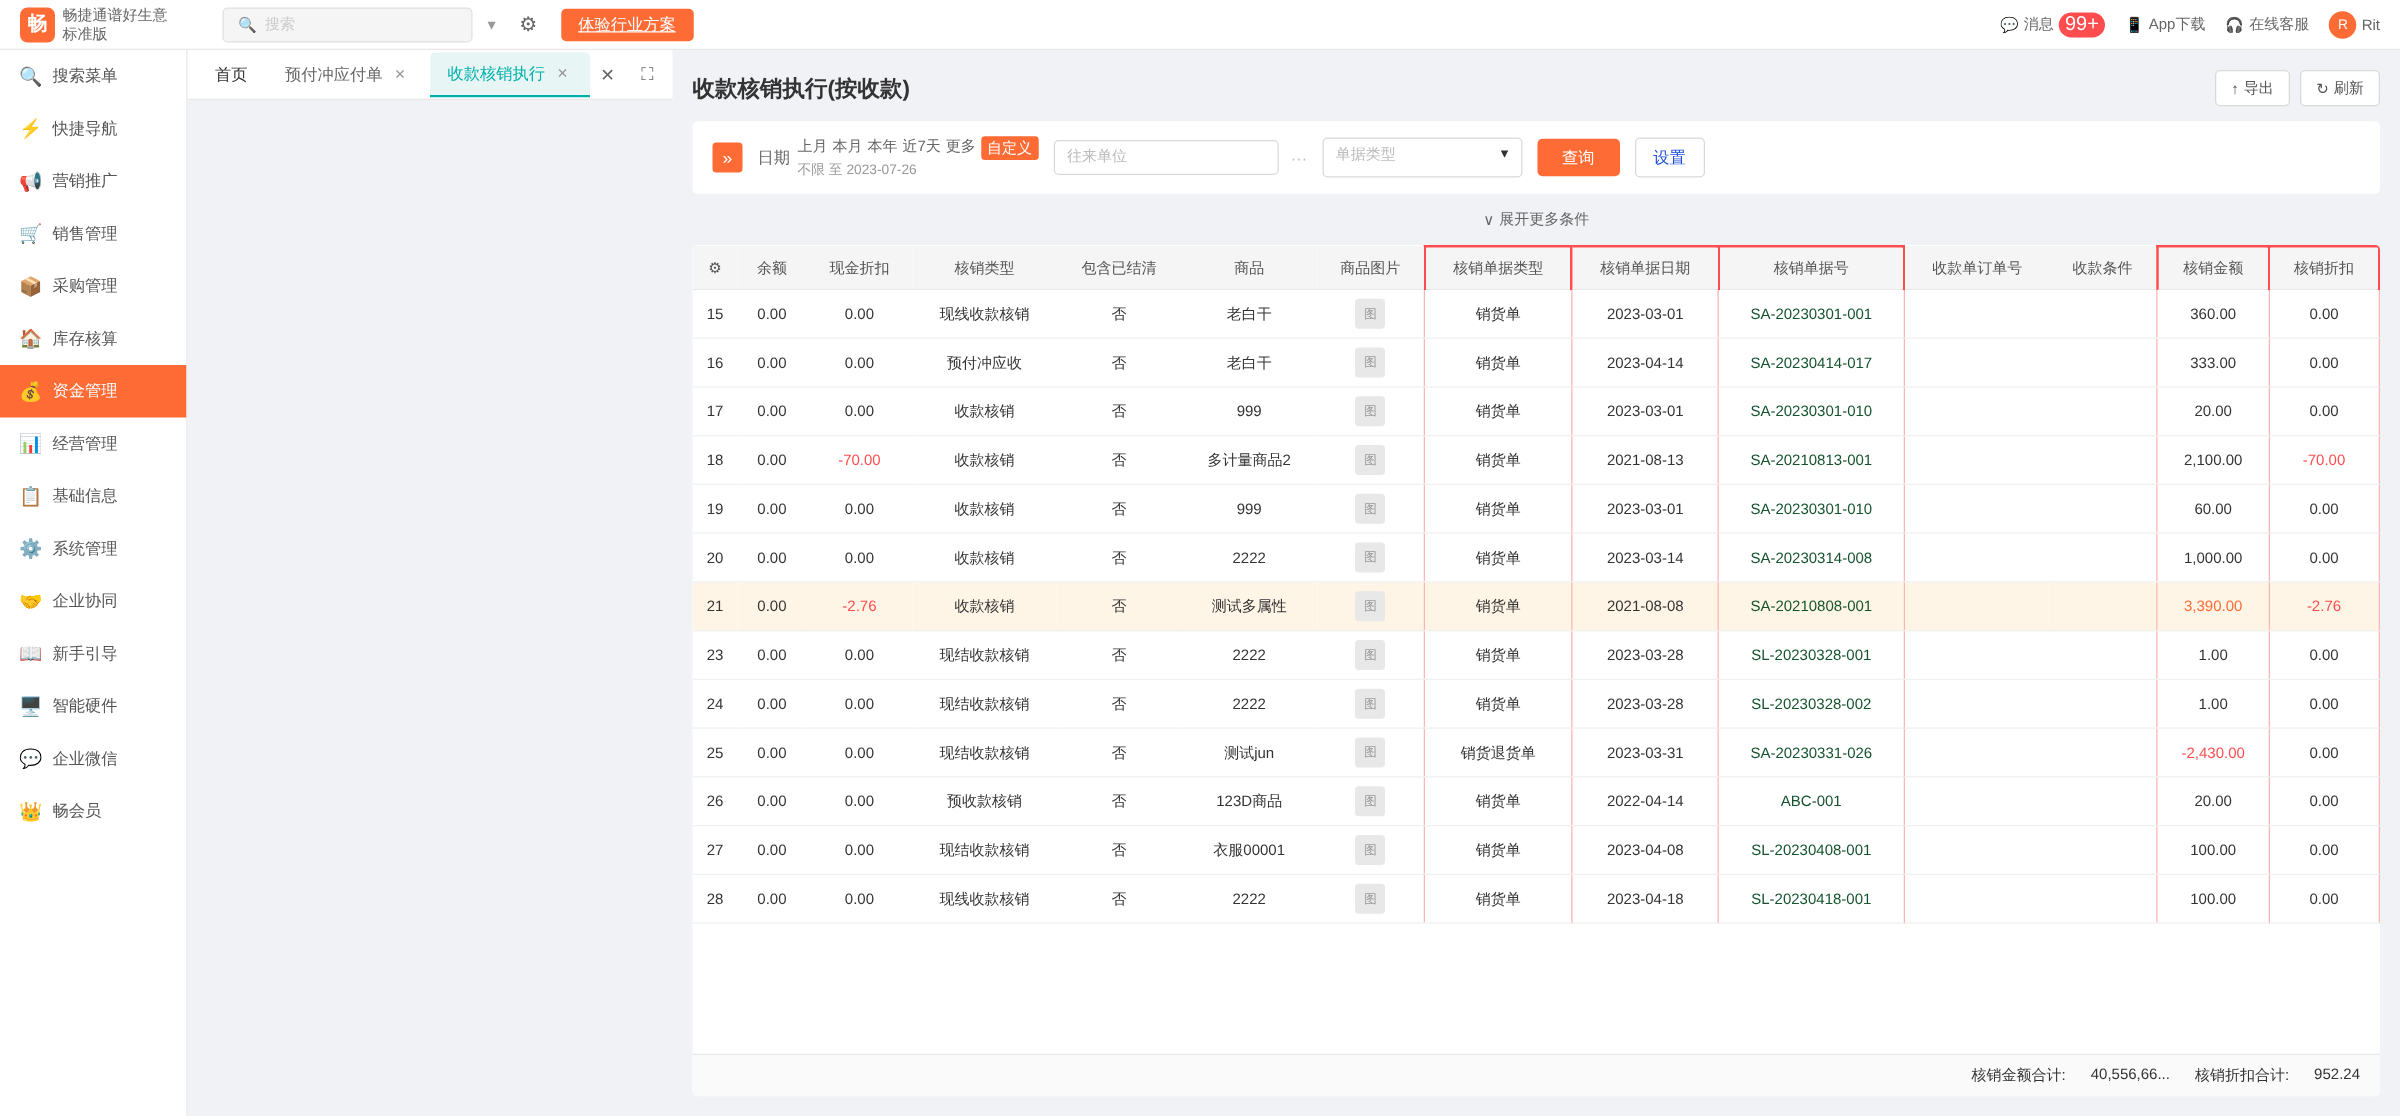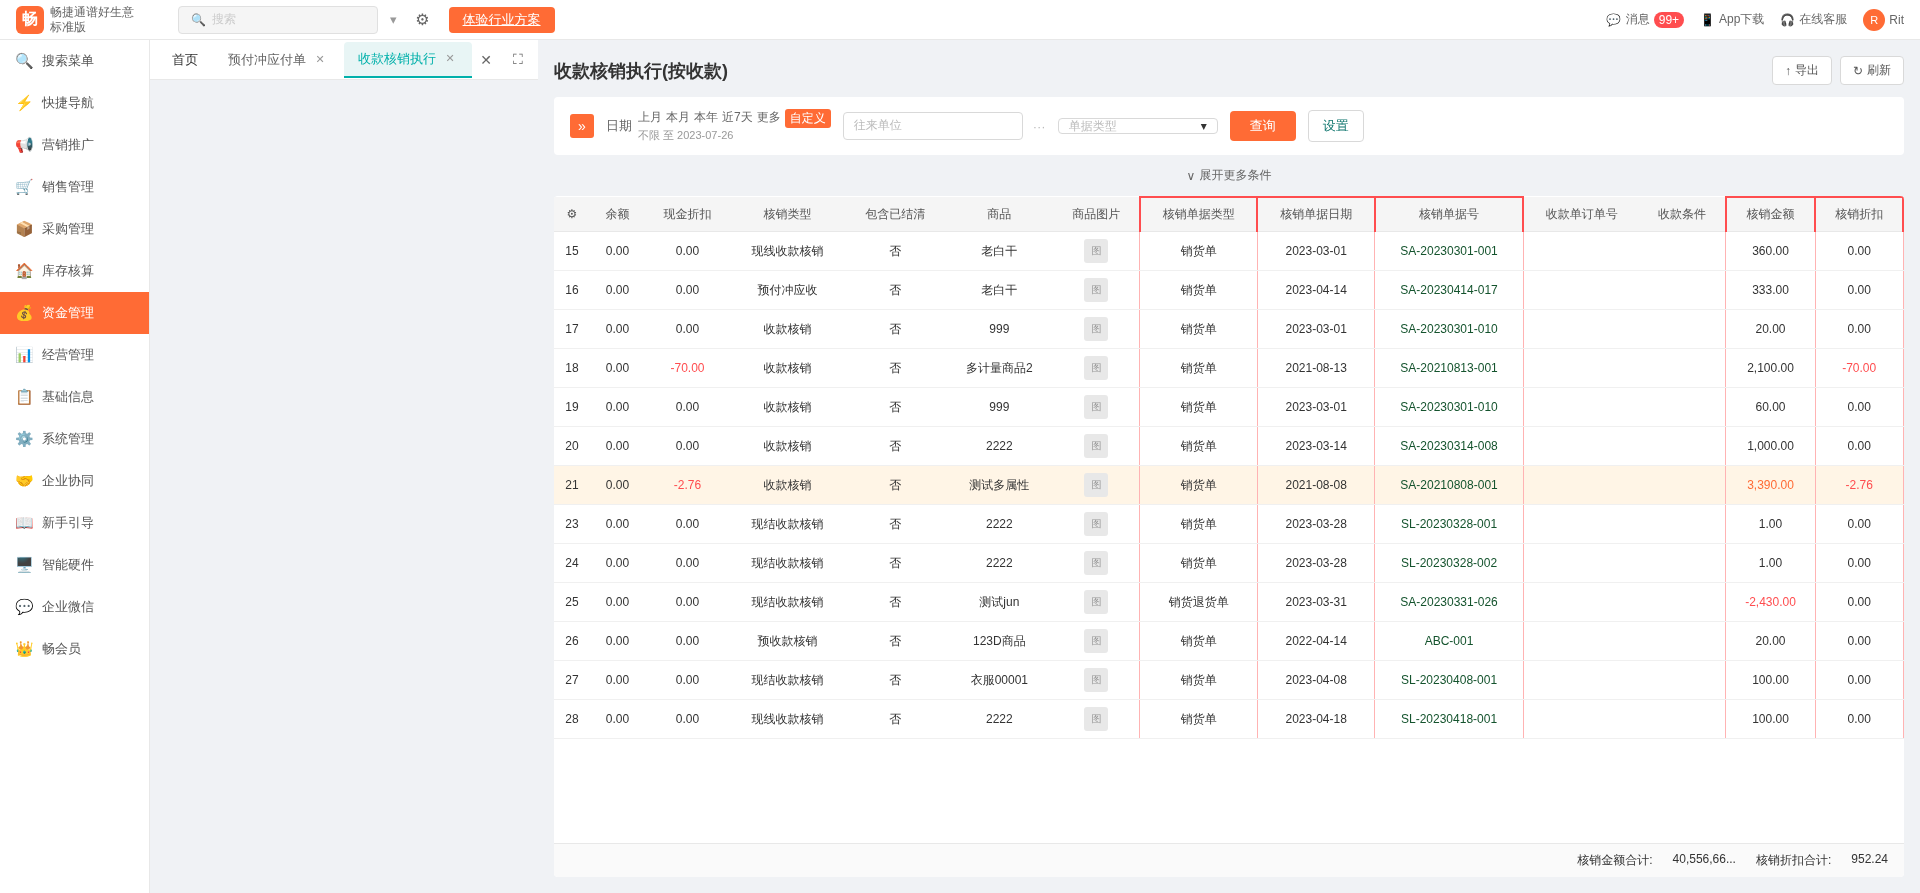--- a/index.html
+++ b/index.html
@@ -7,21 +7,21 @@
 
     
     .top-bar { height: 40px; background: #fff; display: flex; align-items: center; padding: 0 16px; border-bottom: 1px solid #e8e8e8; gap: 12px; }
     .top-bar-logo { display: flex; align-items: center; gap: 6px; width: 150px; }
     .logo-icon { width: 28px; height: 28px; background: #ff6b35; border-radius: 6px; display: flex; align-items: center; justify-content: center; color: white; font-size: 16px; font-weight: bold; }
     .logo-text { font-size: 12px; color: #666; line-height: 1.2; }
     .search-box { background: #f5f5f5; border: 1px solid #e0e0e0; border-radius: 4px; padding: 4px 12px; width: 200px; height: 28px; font-size: 12px; color: #999; display: flex; align-items: center; gap: 6px; }
     .top-bar-btn { background: #ff6b35; color: white; border: none; border-radius: 4px; padding: 4px 14px; font-size: 13px; cursor: pointer; white-space: nowrap; text-decoration: underline; }
     .top-bar-right { display: flex; align-items: center; gap: 16px; margin-left: auto; }
     .top-bar-right-item { display: flex; align-items: center; gap: 4px; font-size: 12px; color: #666; cursor: pointer; }
-    .badge { background: #ff4d4f; color: white; border-radius: 10px; padding: 1px 5px; font-size: 12px; }
+    .badge { background: #ff4d4f; color: white; border-radius: 10px; padding: 1px 5px; font-size: 16px; }
     .gear-btn { width: 28px; height: 28px; display: flex; align-items: center; justify-content: center; color: #666; cursor: pointer; font-size: 16px; }
 
     
     .layout { display: flex; height: calc(893px - 40px); }
 
     
     .sidebar { width: 150px; background: #fff; border-right: 1px solid #e8e8e8; display: flex; flex-direction: column; }
     .sidebar-item { display: flex; align-items: center; gap: 8px; padding: 12px 16px; cursor: pointer; color: #555; font-size: 13px; }
     .sidebar-item.active { background: #ff6b35; color: white; border-radius: 0; }
     .sidebar-icon { width: 18px; height: 18px; display: flex; align-items: center; justify-content: center; font-size: 15px; }
@@ -49,23 +49,23 @@
     .filter-bar { background: white; border-radius: 4px; padding: 12px 16px; display: flex; align-items: center; flex-wrap: wrap; gap: 12px; }
     .filter-expand-btn { width: 24px; height: 24px; background: #ff6b35; color: white; border-radius: 3px; display: flex; align-items: center; justify-content: center; cursor: pointer; font-size: 14px; }
     .filter-item { display: flex; align-items: center; gap: 6px; font-size: 13px; color: #555; }
     .filter-label { color: #666; white-space: nowrap; }
     .date-range { display: flex; flex-direction: column; }
     .date-links { display: flex; gap: 4px; font-size: 12px; }
     .date-link { color: #666; cursor: pointer; }
     .date-link.custom { background: #ff6b35; color: white; padding: 1px 5px; border-radius: 3px; }
     .date-current { font-size: 11px; color: #999; }
     .filter-input { border: 1px solid #d9d9d9; border-radius: 4px; padding: 4px 10px; height: 28px; font-size: 12px; color: #999; min-width: 180px; }
-    .filter-select { border: 1px solid #d9d9d9; border-radius: 4px; padding: 4px 10px; height: 16px; font-size: 12px; color: #333; min-width: 160px; display: flex; align-items: center; justify-content: space-between; }
+    .filter-select { border: 1px solid #d9d9d9; border-radius: 4px; padding: 4px 10px; height: 32px; font-size: 12px; color: #333; min-width: 160px; display: flex; align-items: flex-start; justify-content: space-between; }
     .query-btn { background: #ff6b35; color: white; border: none; border-radius: 4px; padding: 6px 20px; font-size: 13px; cursor: pointer; }
-    .setting-btn { background: white; border: 1px solid #d9d9d9; color: #0f766e; border-radius: 4px; padding: 6px 14px; font-size: 13px; cursor: pointer; }
+    .setting-btn { background: white; border: 1px solid #d9d9d9; color: #1d4ed8; border-radius: 4px; padding: 6px 14px; font-size: 13px; cursor: pointer; }
     .filter-more { display: flex; align-items: center; gap: 4px; color: #666; font-size: 12px; cursor: pointer; margin: 0 auto; }
 
     
     .table-container { background: white; border-radius: 4px; flex: 1; overflow: hidden; display: flex; flex-direction: column; }
     .table-wrapper { overflow: auto; flex: 1; }
     table { width: 100%; border-collapse: collapse; font-size: 12px; }
     thead tr { background: #f5f5f5; }
     th { padding: 8px 10px; text-align: center; font-weight: 500; color: #555; border-bottom: 1px solid #e8e8e8; white-space: nowrap; position: sticky; top: 0; background: #f5f5f5; z-index: 1; }
     td { padding: 7px 10px; text-align: center; border-bottom: 1px solid #f0f0f0; color: #333; white-space: nowrap; }
     tr.highlighted td { background: #fff5e6; }

